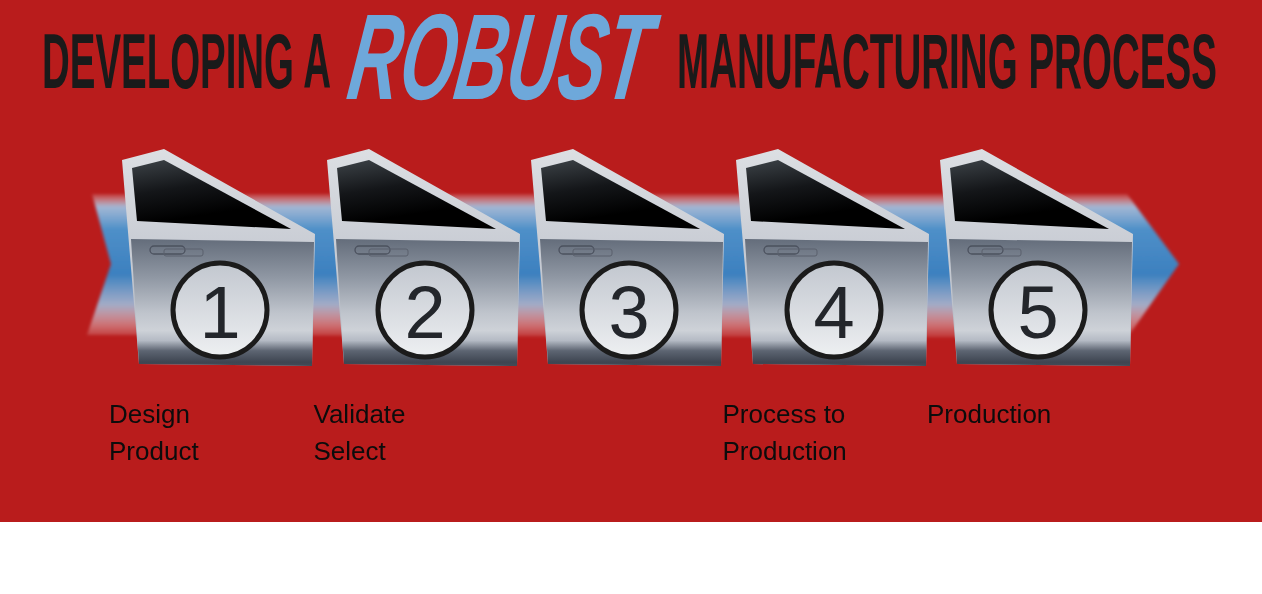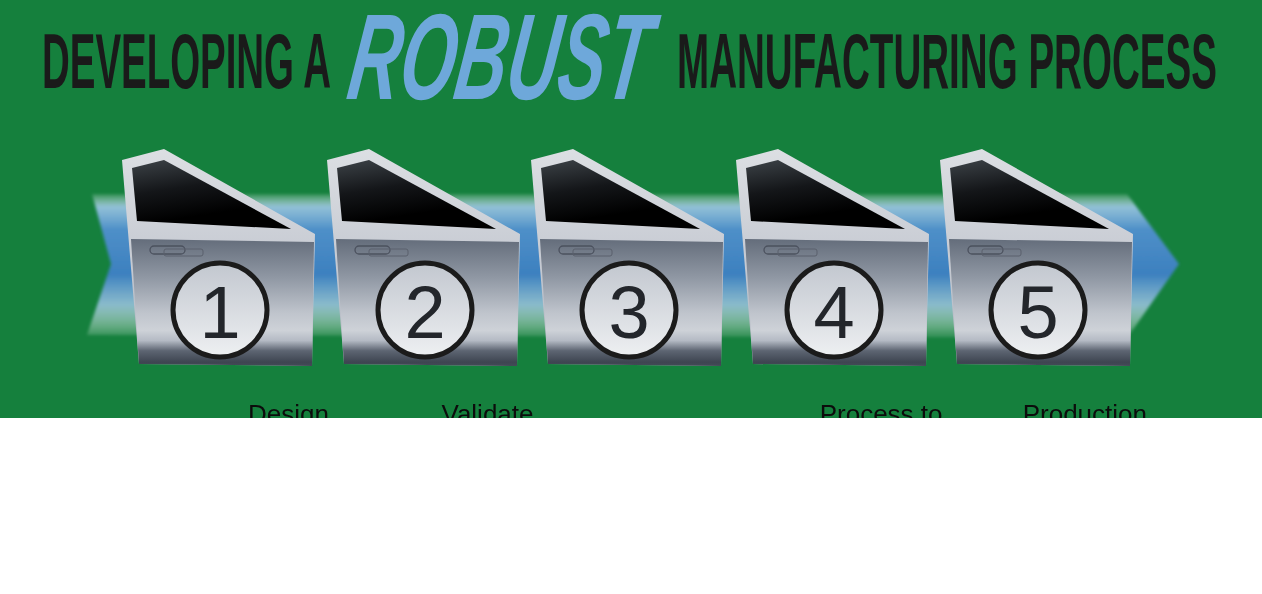--- a/index.html
+++ b/index.html
@@ -1,36 +1,36 @@
 <!DOCTYPE html>
 <html><head>
 <meta charset="utf-8">
 <style>
   html,body{margin:0;padding:0;background:#ffffff;}
   .canvas{
     position:relative;
-    width:1262px;height:418px;
-    background:#15803d;
+    width:1262px;height:522px;
+    background:#b91c1c;
     overflow:hidden;
     font-family:"Liberation Sans", sans-serif;
   }
   .title-svg{position:absolute;left:0;top:0;}
   .band-svg{position:absolute;left:0;top:0;pointer-events:none;}
   .steps-layer{position:absolute;left:0;top:0;width:100%;height:100%;}
   .step{position:absolute;top:140px;width:200px;height:454px;}
   .door{display:block;width:200px;height:228px;}
   .num{
     font-family:"Liberation Sans", sans-serif;
     font-size:74px;
     fill:#23262b;
   }
   .step-label{
     position:absolute;
     left:-10px;top:256px;width:220px;
-    text-align:right;
+    text-align:left;
     white-space:pre-line;
     font-size:26px;
     line-height:37px;
     color:#0c0c0c;
   }
 </style>
 </head>
 <body>
 
 <div class="canvas">
@@ -138,21 +138,21 @@
       </defs>
       <path d="M3 20 L45 9 L171 80 L196 94 L193 226 L20 224 Z" fill="url(#frameGrad)"></path>
       <path d="M13 28 L45 20 L172 89 L18 81 Z" fill="url(#winGrad)"></path>
       <path d="M12 99 L195 102 L193 226 L20 224 Z" fill="url(#bodyGrad)"></path>
       <rect x="31" y="106" width="35" height="8" rx="4" fill="none" stroke="#4b515e" stroke-width="1.3"></rect>
       <rect x="45" y="109" width="39" height="7" rx="2" fill="none" stroke="#5a606c" stroke-width="1"></rect>
       <circle cx="101" cy="170" r="47" fill="url(#circGrad)" stroke="#1b1b1b" stroke-width="5"></circle>
       <text class="num" x="101" y="198" text-anchor="middle">2</text>
     </svg>
     <div class="step-label">Validate
-Design</div>
+Select</div>
   </div>
 
   <div class="step" style="left: 528px;">
     <svg class="door" viewBox="0 0 200 228">
       <defs>
         <linearGradient id="frameGrad" x1="0" y1="0" x2="0" y2="1">
           <stop offset="0" stop-color="#dcdfe3"></stop>
           <stop offset="0.5" stop-color="#c7cbd3"></stop>
           <stop offset="1" stop-color="#aeb4be"></stop>
         </linearGradient>

